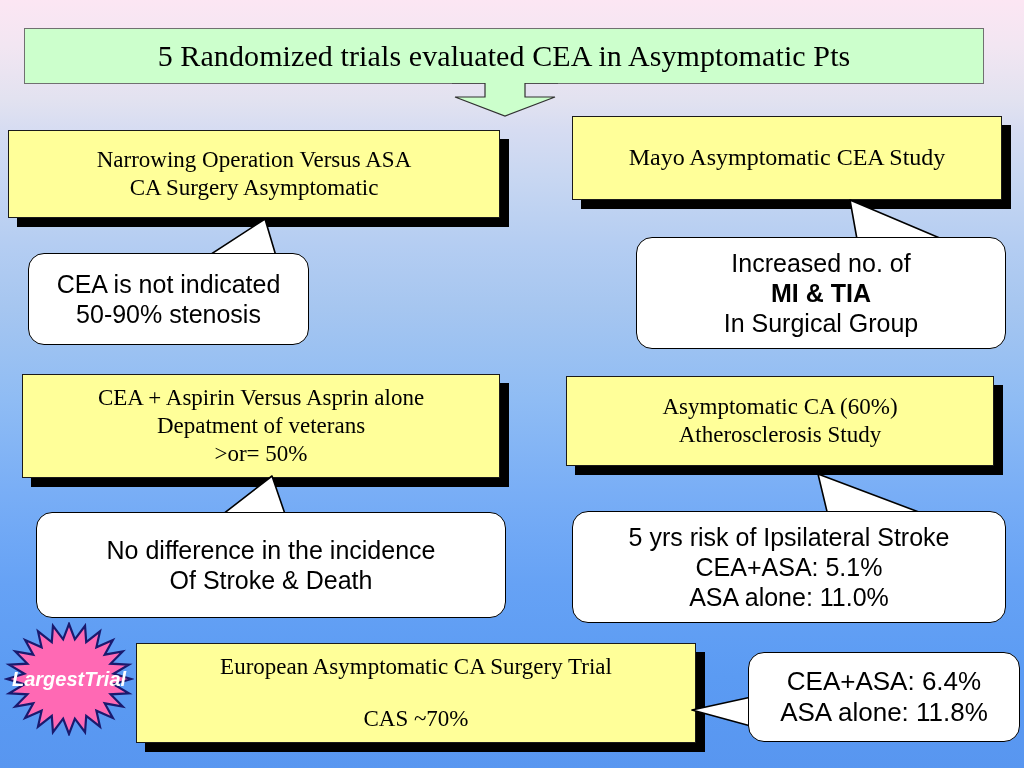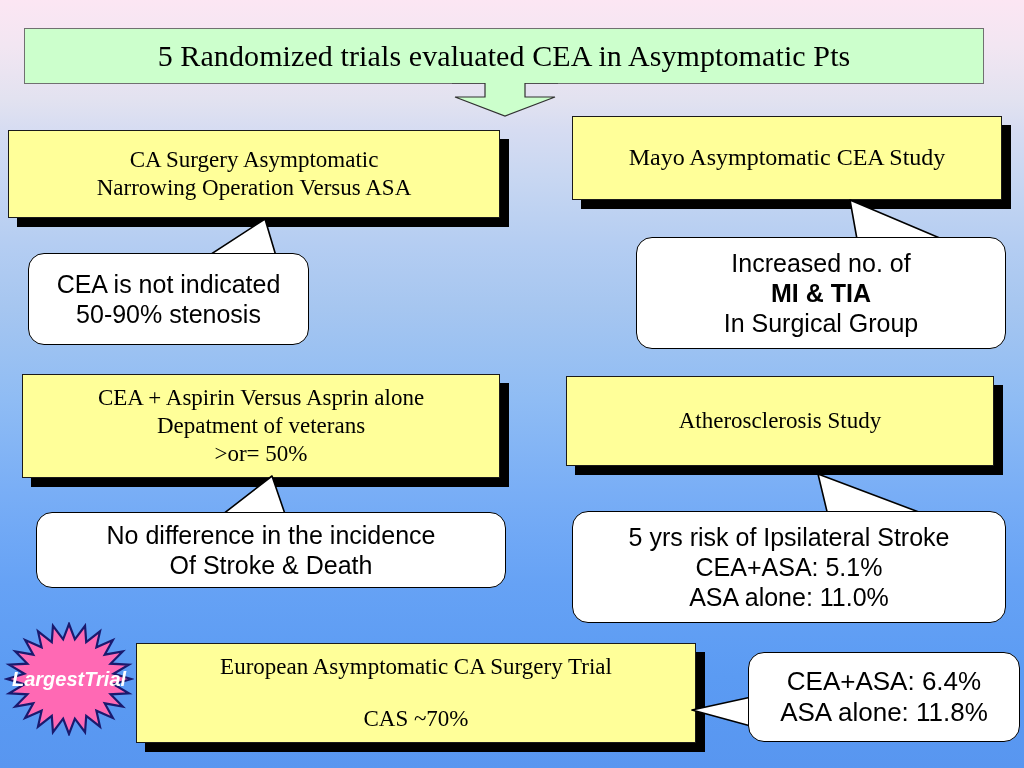--- a/index.html
+++ b/index.html
@@ -107,21 +107,21 @@
     font-size: 25px;
     line-height: 1.2;
     text-align: center;
     z-index: 5;
   }
   .callout .ln { display: block; white-space: nowrap; }
   .callout .bold { font-weight: bold; }
 
   #co-cea    { left: 28px;  top: 253px; width: 281px; height: 92px; }
   #co-mi     { left: 636px; top: 237px; width: 370px; height: 112px; }
-  #co-nodiff { left: 36px;  top: 512px; width: 470px; height: 76px; }
+  #co-nodiff { left: 36px;  top: 512px; width: 470px; height: 106px; }
   #co-5yrs   { left: 572px; top: 511px; width: 434px; height: 112px; }
   #co-euro   { left: 748px; top: 652px; width: 272px; height: 90px;
                font-size: 26px; }
 
   
   .tail-svg {
     position: absolute;
     z-index: 4;
     overflow: visible;
     pointer-events: none;
@@ -164,22 +164,22 @@
 
   <div class="title-box">
     <span class="title-text">5 Randomized trials evaluated CEA in Asymptomatic Pts</span>
   </div>
 
   <svg class="title-arrow" viewBox="0 0 106 34" width="106" height="34">
     <path d="M0,0 L33,0 L33,14 L3,14 L53,33 L103,14 L73,14 L73,0 L106,0 L106,-2 L0,-2 Z" fill="#ccffcc" stroke="#303030" stroke-width="1.2"></path>
   </svg>
 
   <div class="ybox" id="ybox-ca">
+    <span class="ln">Narrowing Operation Versus ASA</span>
     <span class="ln">CA Surgery Asymptomatic</span>
-    <span class="ln">Narrowing Operation Versus ASA</span>
   </div>
 
   <svg class="tail-svg" style="left:80px; top:216px; width:210px; height:60px;" viewBox="0 0 210 60" width="210" height="60">
     <path d="M102,57 L185,3 L196,40 Z" fill="#ffffff" stroke="#000000" stroke-width="1.6" stroke-linejoin="round"></path>
   </svg>
 
   <div class="callout" id="co-cea">
     <span class="ln">CEA is not indicated</span>
     <span class="ln">50-90% stenosis</span>
   </div>
@@ -207,20 +207,21 @@
     <path d="M30,2 L148,52 L40,58 Z" fill="#ffffff" stroke="#000000" stroke-width="1.6" stroke-linejoin="round"></path>
   </svg>
 
   <div class="callout" id="co-mi">
     <span class="ln">Increased no. of</span>
     <span class="ln bold">MI &amp; TIA</span>
     <span class="ln">In Surgical Group</span>
   </div>
 
   <div class="ybox" id="ybox-acas">
+    <span class="ln">Asymptomatic CA (60%)</span>
     <span class="ln">Atherosclerosis Study</span>
   </div>
 
   <svg class="tail-svg" style="left:790px; top:472px; width:190px; height:58px;" viewBox="0 0 190 58" width="190" height="58">
     <path d="M28,2 L150,48 L40,52 Z" fill="#ffffff" stroke="#000000" stroke-width="1.6" stroke-linejoin="round"></path>
   </svg>
 
   <div class="callout" id="co-5yrs">
     <span class="ln">5 yrs risk of Ipsilateral Stroke</span>
     <span class="ln">CEA+ASA: 5.1%</span>

